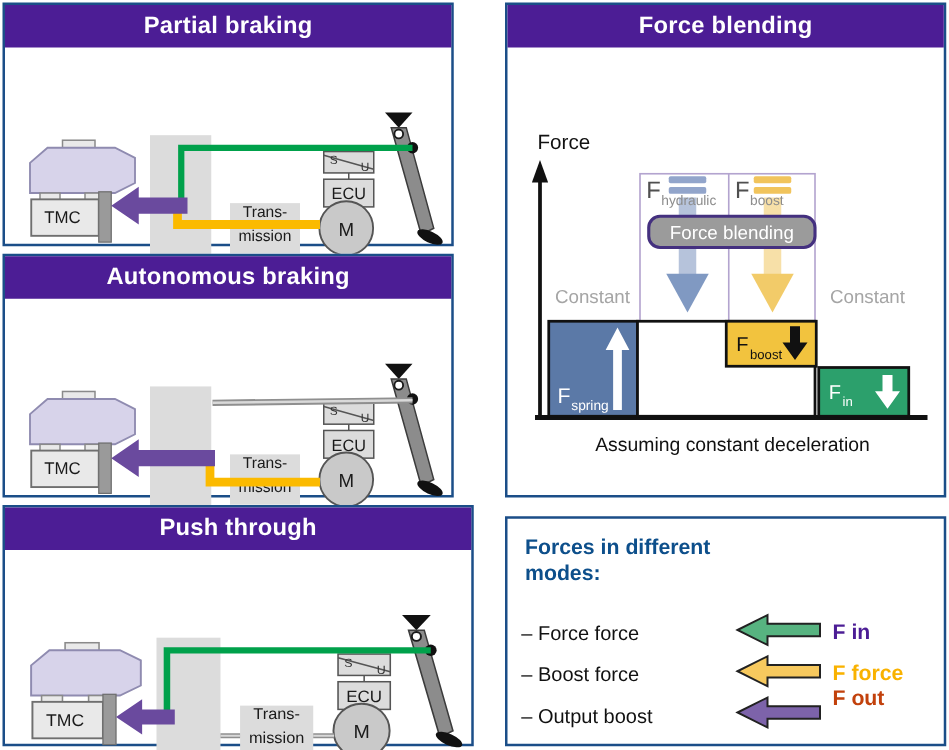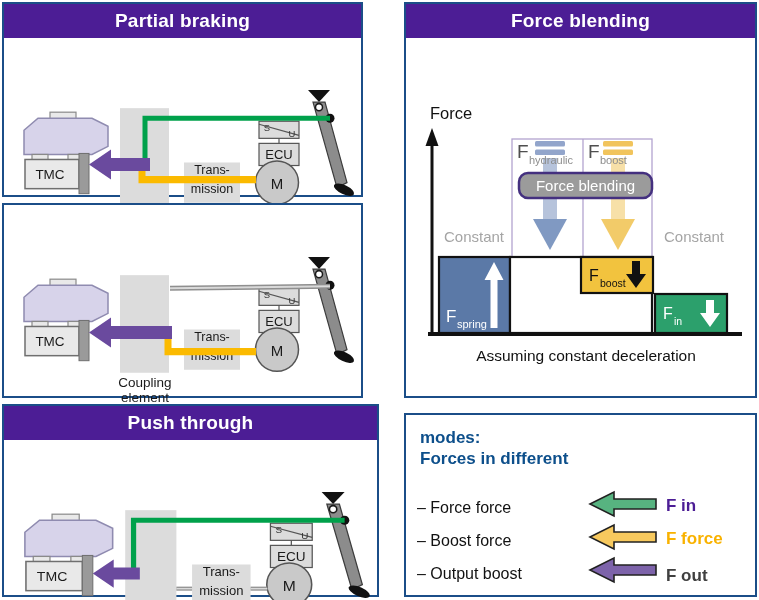--- a/index.html
+++ b/index.html
@@ -77,20 +77,21 @@
     <svg class="diagram-svg" viewBox="0 0 357 157" preserveAspectRatio="none">
       <use href="#brake-base" xlink:href="#brake-base"></use>
       <path d="M326,34 L141,34 L141,76" fill="none" stroke="#00a14b" stroke-width="5"></path>
       <path d="M252,95 L138,95 L138,84" fill="none" stroke="#fbba00" stroke-width="7"></path>
       <polygon points="85,80 107,65 107,73.5 146,73.5 146,86.5 107,86.5 107,95" fill="#6a4a9e"></polygon>
     </svg>
   </div>
 </div>
 
 <div class="panel" id="panel-autonomous" style="left:2px;top:203px;width:361px;height:195px;">
+  <div class="panel-header">Autonomous braking</div>
   <div class="panel-body">
     <svg class="diagram-svg" viewBox="0 0 357 157" preserveAspectRatio="none">
       <use href="#brake-base" xlink:href="#brake-base"></use>
       <g>
         <line x1="166" y1="37" x2="326" y2="35" stroke="#8f8f8f" stroke-width="5"></line>
         <line x1="166" y1="37" x2="326" y2="35" stroke="#d9d9d9" stroke-width="2"></line>
       </g>
       <path d="M252,100 L164,100 L164,84" fill="none" stroke="#fbba00" stroke-width="7"></path>
       <polygon points="85,81 107,66 107,74.5 168,74.5 168,87.5 107,87.5 107,96" fill="#6a4a9e"></polygon>
     </svg>
@@ -178,34 +179,34 @@
         <polygon points="300,216 308,216 308,229 314,229 304,243 294,229 300,229" fill="#ffffff"></polygon>
       </g>
 
       <text x="180" y="277" text-anchor="middle" font-size="15.5" fill="#111">Assuming constant deceleration</text>
     </svg>
   </div>
 </div>
 
 <div class="panel" id="panel-legend" style="left:404px;top:413px;width:353px;height:184px;">
   <div class="legend-heading">
+    <div>Forces in different</div>
     <div>modes:</div>
-    <div>Forces in different</div>
   </div>
 
   <div class="legend-item-label" style="top:84px;">– Force force</div>
   <div class="legend-item-label" style="top:117px;text-align:right;">– Boost force</div>
   <div class="legend-item-label" style="top:150px;">– Output boost</div>
 
   <svg class="legend-arrow" style="top:75px;" width="70" height="28" viewBox="0 0 70 28">
     <polygon points="2,14 26,2 26,9 68,9 68,19 26,19 26,26" fill="#57b380" stroke="#222" stroke-width="1.6"></polygon>
   </svg>
   <svg class="legend-arrow" style="top:108px;" width="70" height="28" viewBox="0 0 70 28">
     <polygon points="2,14 26,2 26,9 68,9 68,19 26,19 26,26" fill="#f7c95e" stroke="#222" stroke-width="1.6"></polygon>
   </svg>
   <svg class="legend-arrow" style="top:141px;" width="70" height="28" viewBox="0 0 70 28">
     <polygon points="2,14 26,2 26,9 68,9 68,19 26,19 26,26" fill="#7d63aa" stroke="#222" stroke-width="1.6"></polygon>
   </svg>
 
   <div class="legend-symbol" style="left:260px;top:81px;color:#4c1d95;">F in</div>
   <div class="legend-symbol" style="left:260px;top:114px;color:#f9b200;">F force</div>
-  <div class="legend-symbol" style="left:260px;top:151px;color:#404040;">F out</div>
+  <div class="legend-symbol" style="left:260px;top:134px;color:#c2410c;">F out</div>
 </div>
 
 </body></html>

